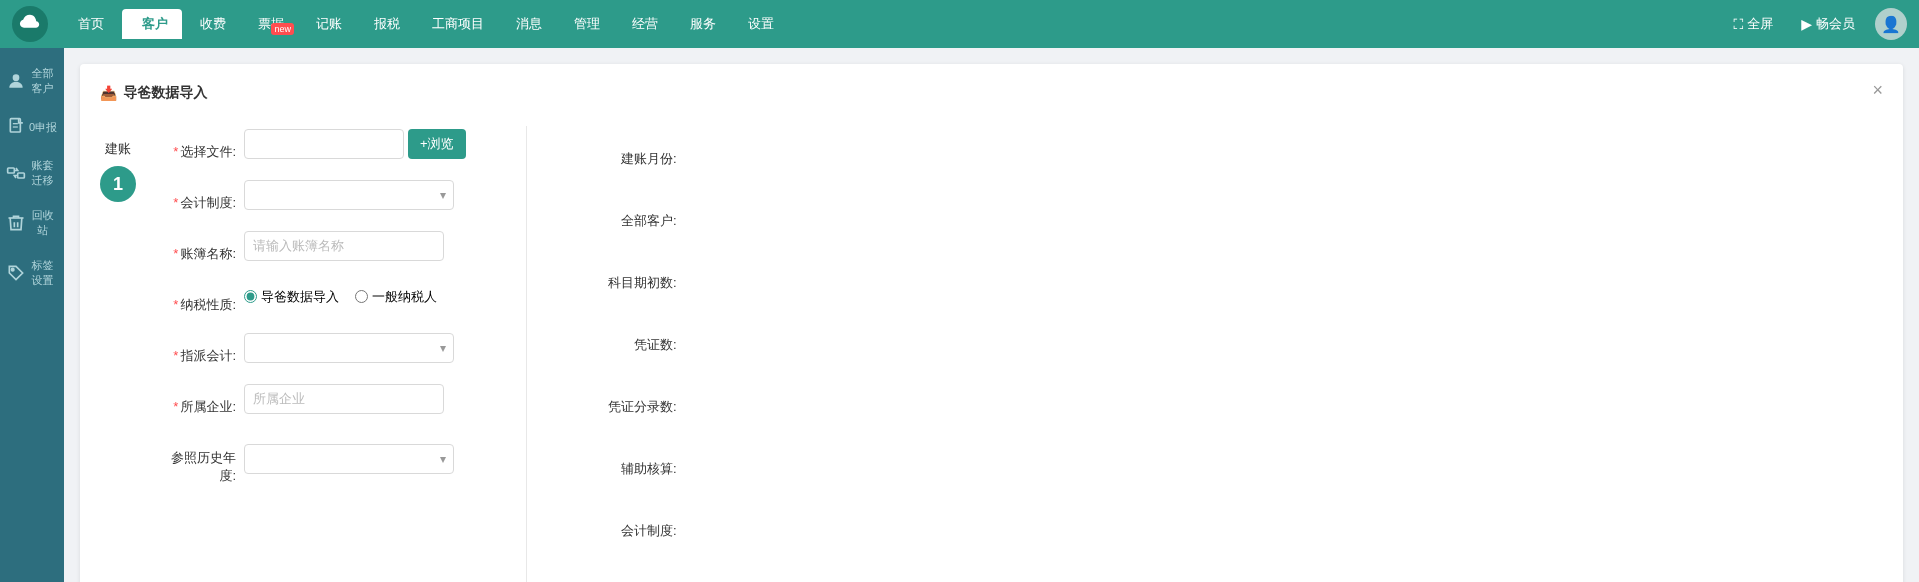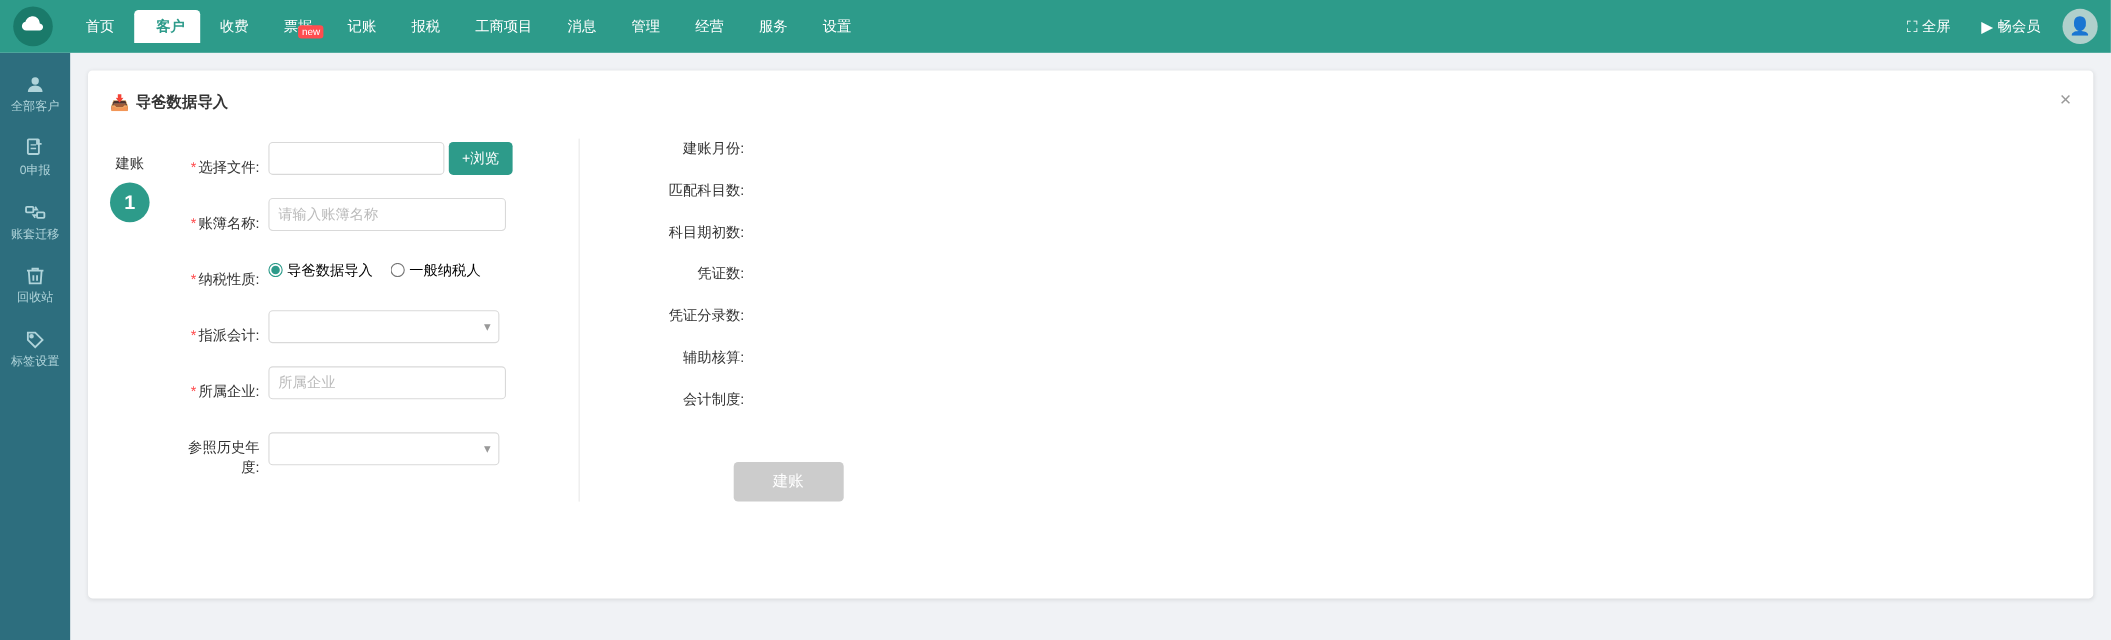--- a/index.html
+++ b/index.html
@@ -89,21 +89,21 @@
       width: 64px;
       background: #2d6e7e;
       display: flex;
       flex-direction: column;
       align-items: center;
       padding-top: 8px;
       flex-shrink: 0;
     }
     .sidebar-item {
       display: flex;
-      flex-direction: column;
+      flex-direction: row;
       align-items: center;
       color: #b0d4da;
       cursor: pointer;
       padding: 10px 6px;
       width: 100%;
       text-align: center;
       font-size: 11px;
       gap: 1px;
     }
     .sidebar-icon {
@@ -195,21 +195,21 @@
       color: #333;
       font-size: 13px;
       flex-shrink: 0;
       margin-top: 17px;
     }
     .form-label .required {
       color: #ff4d4f;
       margin-right: 2px;
     }
     .form-input {
-      width: 216px;
+      width: 200px;
       height: 30px;
       border: 1px solid #d9d9d9;
       border-radius: 4px;
       padding: 0 8px;
       font-size: 13px;
       color: #333;
       outline: none;
     }
     .form-input::placeholder { color: #bbb; }
     .form-select {
@@ -278,20 +278,21 @@
       display: flex;
       align-items: center;
       gap: 8px;
     }
     .info-label {
       color: #333;
       font-size: 13px;
       width: 90px;
       text-align: right;
       flex-shrink: 0;
+      margin-top: 24px;
     }
     .info-value {
       color: #666;
       font-size: 13px;
     }
 
     .build-btn {
       background: #ccc;
       color: #fff;
       border: none;
@@ -433,20 +434,28 @@
             <div class="form-row">
               <div class="form-label">
                 <span class="required">*</span><span>选择文件:</span>
               </div>
               <div class="file-input-group">
                 <input class="form-input" type="text" style="width: 160px;">
                 <button class="browse-btn">+浏览</button>
               </div>
             </div>
 
+            <div class="form-row">
+              <div class="form-label">
+                <span class="required">*</span><span>会计制度:</span>
+              </div>
+              <div class="select-wrapper">
+                <select class="form-select"></select>
+              </div>
+            </div>
 
             <div class="form-row">
               <div class="form-label">
                 <span class="required">*</span><span>账簿名称:</span>
               </div>
               <input class="form-input" type="text" placeholder="请输入账簿名称" style="">
             </div>
 
             <div class="form-row">
               <div class="form-label">
@@ -493,21 +502,21 @@
         </div>
 
         <div class="divider"></div>
 
         <div class="info-panel">
           <div class="info-row">
             <span class="info-label">建账月份:</span>
             <span class="info-value"></span>
           </div>
           <div class="info-row">
-            <span class="info-label">匹配科目数:</span>
+            <span class="info-label">全部客户:</span>
             <span class="info-value"></span>
           </div>
           <div class="info-row">
             <span class="info-label">科目期初数:</span>
             <span class="info-value"></span>
           </div>
           <div class="info-row">
             <span class="info-label">凭证数:</span>
             <span class="info-value"></span>
           </div>

